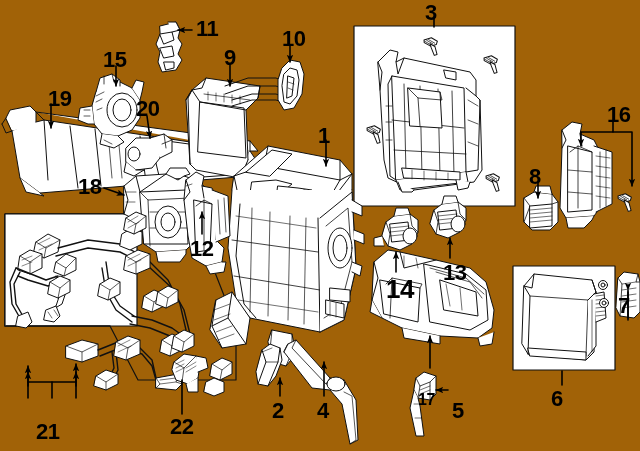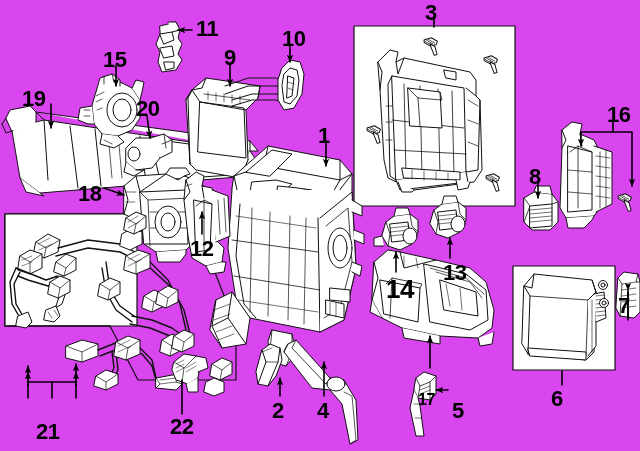--- a/index.html
+++ b/index.html
@@ -1,19 +1,19 @@
 <!DOCTYPE html>
 <html><head>
 <meta charset="utf-8">
 <style>
   html,body{margin:0;padding:0;background:#ffffff;}
   #root{
     position:relative;
     width:640px;height:451px;
-    background:#d946ef;
+    background:#a16207;
     overflow:hidden;
     font-family:"Liberation Sans", sans-serif;
   }
   #art{position:absolute;left:0;top:0;width:640px;height:451px;}
   .callout{
     position:absolute;
     font-family:"Liberation Sans", sans-serif;
     font-weight:bold;
     color:#000000;
     line-height:1;
@@ -455,25 +455,25 @@
 
     </g>
   </svg>
 
   <div id="callouts-layer">
       <div class="callout" style="left: 196px; top: 18px; font-size: 22px; color: rgb(0, 0, 0);">11</div>
       <div class="callout" style="left: 103px; top: 49px; font-size: 22px; color: rgb(0, 0, 0); text-align: center;">15</div>
       <div class="callout" style="left: 224px; top: 47px; font-size: 22px; color: rgb(0, 0, 0);">9</div>
       <div class="callout" style="left: 282px; top: 28px; font-size: 22px; color: rgb(0, 0, 0);">10</div>
       <div class="callout" style="left: 425px; top: 2px; font-size: 22px; color: rgb(0, 0, 0);">3</div>
-      <div class="callout" style="left: 22px; top: 88px; font-size: 22px; color: rgb(0, 0, 0);">19</div>
+      <div class="callout" style="left: 48px; top: 88px; font-size: 22px; color: rgb(0, 0, 0);">19</div>
       <div class="callout" style="left: 136px; top: 98px; font-size: 22px; color: rgb(0, 0, 0);">20</div>
       <div class="callout" style="left: 607px; top: 104px; font-size: 22px; color: rgb(0, 0, 0);">16</div>
       <div class="callout" style="left: 318px; top: 125px; font-size: 22px; color: rgb(0, 0, 0);">1</div>
-      <div class="callout" style="left: 78px; top: 176px; font-size: 22px; color: rgb(0, 0, 0); margin-top: 7px;">18</div>
+      <div class="callout" style="left: 78px; top: 176px; font-size: 22px; color: rgb(0, 0, 0);">18</div>
       <div class="callout" style="left: 529px; top: 166px; font-size: 22px; color: rgb(0, 0, 0);">8</div>
       <div class="callout" style="left: 190px; top: 238px; font-size: 22px; color: rgb(0, 0, 0);">12</div>
       <div class="callout" style="left: 443px; top: 262px; font-size: 22px; color: rgb(0, 0, 0);">13</div>
       <div class="callout" style="left: 386px; top: 276px; font-size: 26px; color: rgb(0, 0, 0);">14</div>
       <div class="callout" style="left: 618px; top: 295px; font-size: 22px; color: rgb(0, 0, 0);">7</div>
       <div class="callout" style="left: 418px; top: 392px; font-size: 16px; color: rgb(0, 0, 0);">17</div>
       <div class="callout" style="left: 551px; top: 388px; font-size: 22px; color: rgb(0, 0, 0);">6</div>
       <div class="callout" style="left: 36px; top: 402px; font-size: 22px; color: rgb(0, 0, 0); margin-top: 19px;">21</div>
       <div class="callout" style="left: 272px; top: 400px; font-size: 22px; color: rgb(0, 0, 0);">2</div>
       <div class="callout" style="left: 317px; top: 400px; font-size: 22px; color: rgb(0, 0, 0);">4</div>

